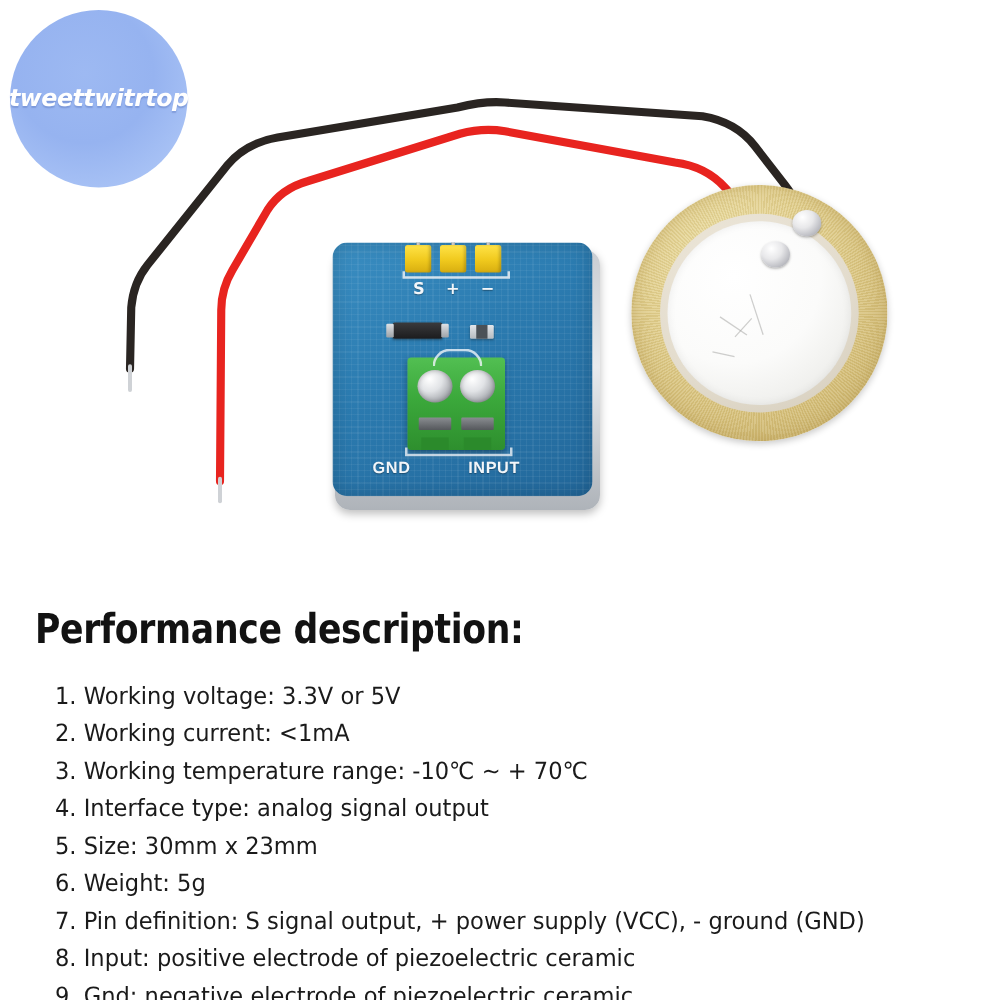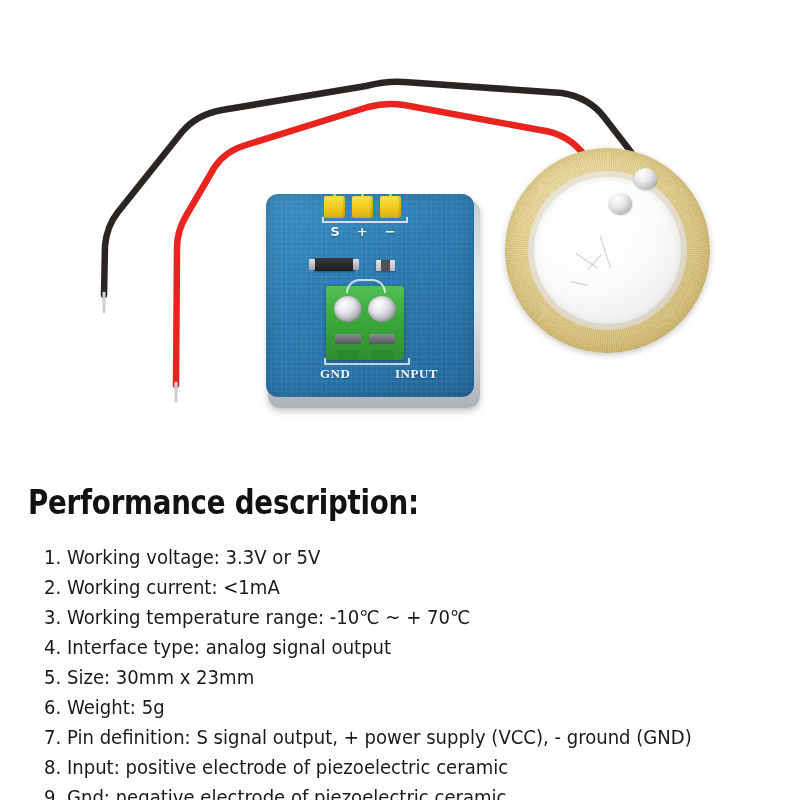--- a/index.html
+++ b/index.html
@@ -253,28 +253,28 @@
   .term-silk {
     position: absolute;
     left: 58px; top: 164px;
     width: 82px; height: 5px;
     border-left: 2px solid rgba(235,240,245,0.8);
     border-right: 2px solid rgba(235,240,245,0.8);
     border-bottom: 2px solid rgba(235,240,245,0.8);
   }
   .term-labels {
     position: absolute;
-    left: 54px; top: 172px;
+    left: 32px; top: 172px;
     width: 118px;
     display: flex;
     justify-content: space-between;
     color: #f2f6fa;
     font-size: 13px;
     font-weight: bold;
-    font-family: Liberation Serif, serif;
+    font-family: Liberation Sans, sans-serif;
     letter-spacing: 0.5px;
     text-shadow: 0 1px 1px rgba(0,0,0,0.35);
   }
 
   
   .specs {
     position: absolute;
     left: 0; top: 470px;
     width: 692px; height: 330px;
   }
@@ -374,20 +374,23 @@
 
         <div class="term-silk"></div>
         <div class="term-labels">
           <span>GND</span>
           <span>INPUT</span>
         </div>
 
       </div>
     </div>
 
+    <div class="watermark">
+      <span class="watermark-text">tweettwitrtop</span>
+    </div>
 
   </div>
 
   <div class="specs">
     <div class="spec-title">Performance description:</div>
     <ul class="spec-list">
       <li class="spec-item">1. Working voltage: 3.3V or 5V</li>
       <li class="spec-item">2. Working current: &lt;1mA</li>
       <li class="spec-item">3. Working temperature range: -10℃ ~ + 70℃</li>
       <li class="spec-item">4. Interface type: analog signal output</li>

